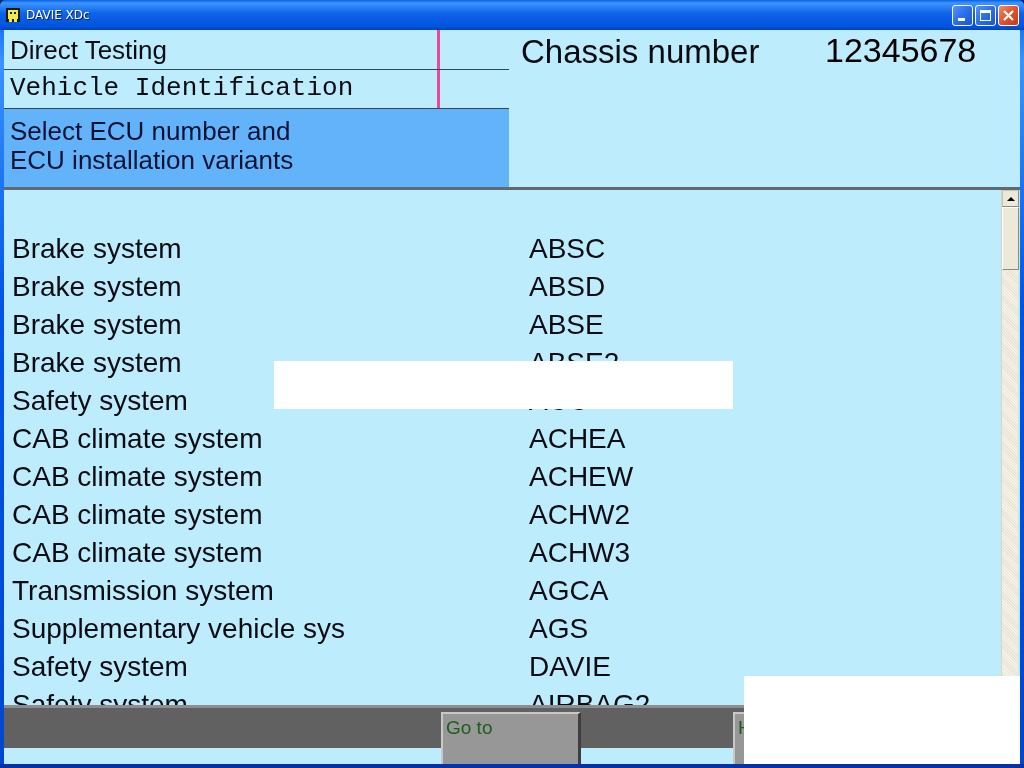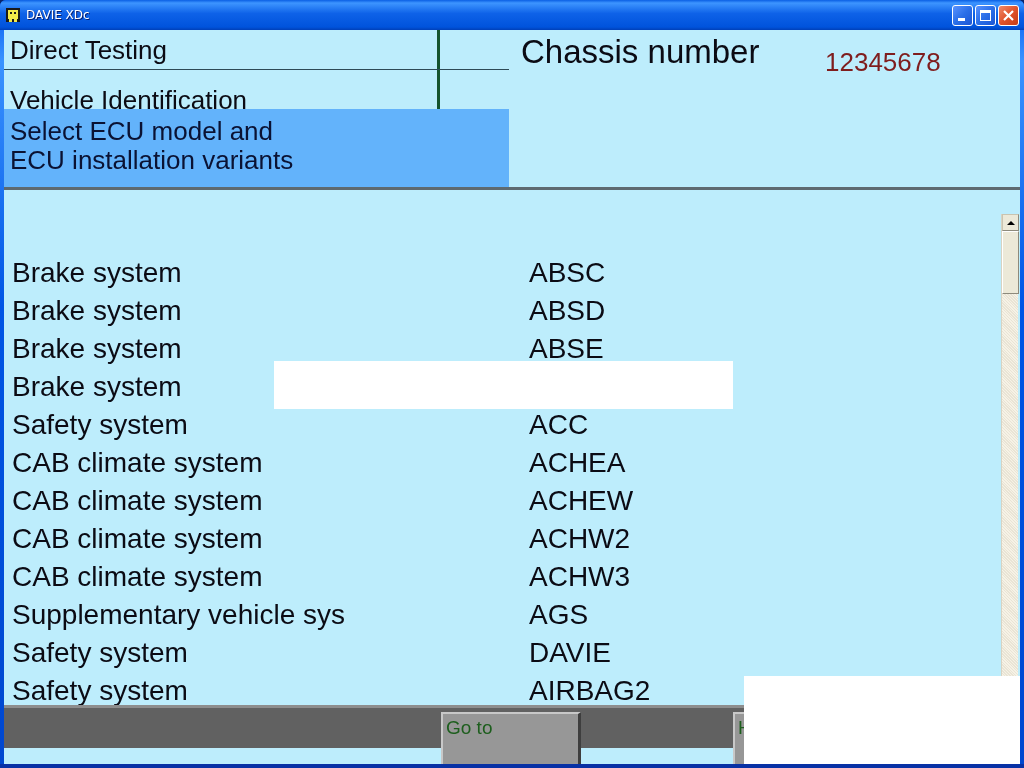--- a/index.html
+++ b/index.html
@@ -39,58 +39,58 @@
 
     
     .client {
       position: absolute; left: 4px; top: 30px; width: 1016px; height: 734px;
       background: #bdedfc;
     }
 
     
     .nav-panel {
       position: absolute; left: 0; top: 0; width: 436px; height: 157px;
-      border-right: 3px solid #14532d;
+      border-right: 3px solid #ec4899;
       background: #bdedfc;
     }
     .nav-item {
       position: absolute; left: 0; width: 505px;
       border-bottom: 1px solid #2e4a56;
       font-size: 26px; color: #0b0b14; padding-left: 6px;
       line-height: 29px;
     }
     .nav-item.i1 { top: 3px; height: 37px; padding-top: 3px; }
-    .nav-item.i2 { top: 52px; height: 39px; padding-top: 4px; }
+    .nav-item.i2 { top: 40px; height: 39px; padding-top: 4px; font-family: Liberation Mono, monospace; }
     .nav-item.i3 {
       top: 79px; height: 78px; background: #63b3fb; border-bottom: none;
       padding-top: 8px; color: #0a1233;
     }
     .nav-item.i3 span { display: block; }
 
     
     .info-panel {
       position: absolute; left: 511px; top: 0; width: 505px; height: 157px;
       background: #bdedfc;
     }
     .info-label {
       position: absolute; left: 6px; top: 3px; font-size: 33px; color: #0b0b14;
     }
     .info-value {
-      position: absolute; left: 310px; top: 17px; font-size: 26px; color: #7f1d1d;
+      position: absolute; left: 310px; top: 1px; font-size: 34px; color: #000000;
     }
 
     .h-divider {
       position: absolute; left: 0; top: 157px; width: 1016px; height: 3px;
       background: #5e6a70;
     }
 
     
     .list-area {
       position: absolute; left: 0; top: 160px; width: 1016px; height: 515px;
-      background: #bdedfc; overflow: hidden; margin-top: 24px;
+      background: #bdedfc; overflow: hidden;
     }
     .list-rows { position: absolute; left: 0; top: 40px; width: 996px; }
     .list-row {
       height: 38px; position: relative; font-size: 28px; color: #0b0b14;
       cursor: pointer;
     }
     .list-row .sys { position: absolute; left: 8px; top: 0; line-height: 38px; white-space: nowrap; }
     .list-row .code { position: absolute; left: 525px; top: 0; line-height: 38px; white-space: nowrap; }
 
     .scrollbar {
@@ -180,21 +180,21 @@
   <div class="client">
 
     <div class="nav-panel">
       <div class="nav-item i1">
         <span>Direct Testing</span>
       </div>
       <div class="nav-item i2">
         <span>Vehicle Identification</span>
       </div>
       <div class="nav-item i3">
-        <span>Select ECU model and</span>
+        <span>Select ECU number and</span>
         <span>ECU installation variants</span>
       </div>
     </div>
 
     <div class="info-panel">
       <span class="info-label">Chassis number</span>
       <span class="info-value">12345678</span>
     </div>
 
     <div class="h-divider"></div>
@@ -231,20 +231,24 @@
         </div>
         <div class="list-row">
           <span class="sys">CAB climate system</span>
           <span class="code">ACHW2</span>
         </div>
         <div class="list-row">
           <span class="sys">CAB climate system</span>
           <span class="code">ACHW3</span>
         </div>
         <div class="list-row">
+          <span class="sys">Transmission system</span>
+          <span class="code">AGCA</span>
+        </div>
+        <div class="list-row">
           <span class="sys">Supplementary vehicle sys</span>
           <span class="code">AGS</span>
         </div>
         <div class="list-row">
           <span class="sys">Safety system</span>
           <span class="code">DAVIE</span>
         </div>
         <div class="list-row">
           <span class="sys">Safety system</span>
           <span class="code">AIRBAG2</span>

